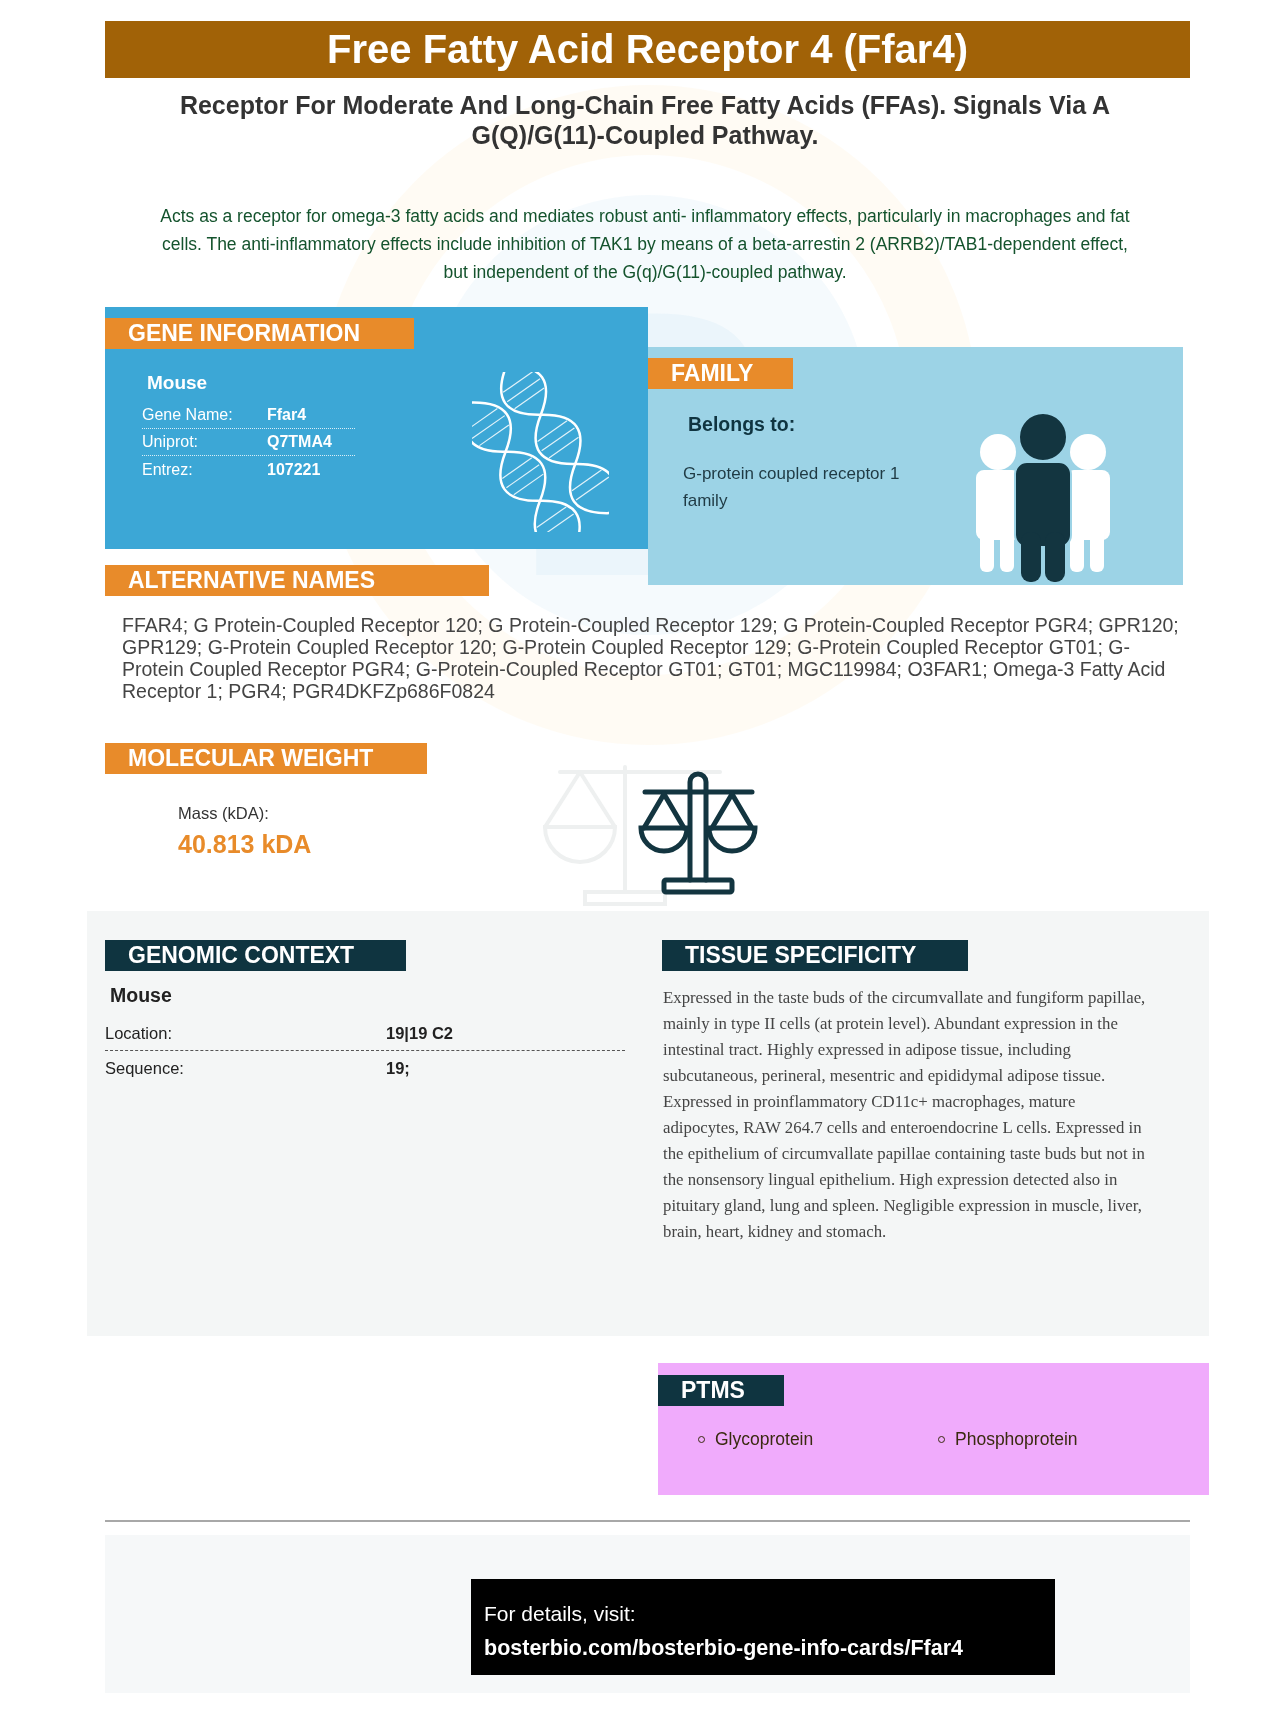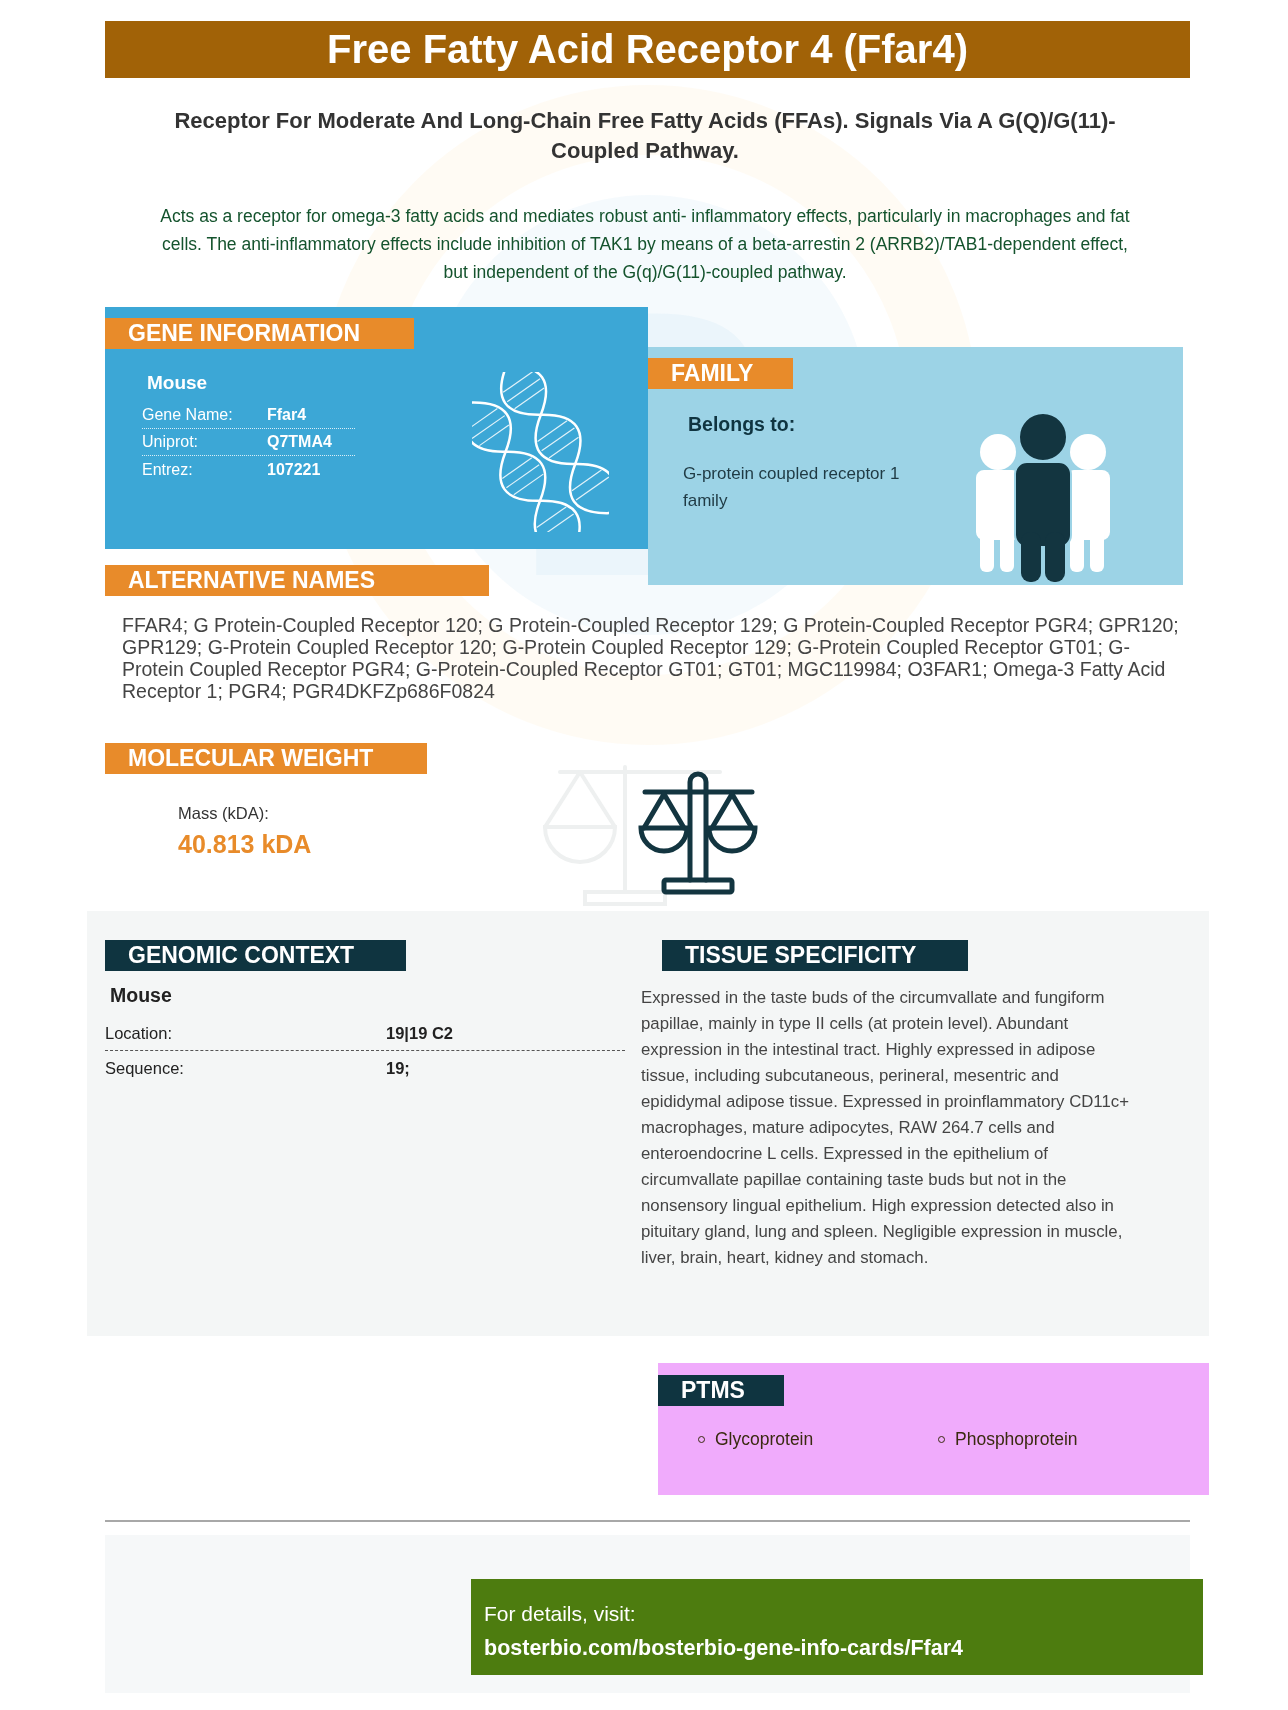--- a/index.html
+++ b/index.html
@@ -9,22 +9,22 @@
   .watermark { position: absolute; left: 318px; top: 85px; width: 660px; height: 660px; border-radius: 50%;
     border: 70px solid rgba(250, 200, 110, 0.08); pointer-events: none; }
   .watermark .inner { position: absolute; left: 40px; top: 40px; right: 40px; bottom: 40px; border-radius: 50%;
     background: rgba(61, 166, 214, 0.05); }
   .watermark .letter { position: absolute; left: 0; right: 0; top: 70px; text-align: center; font-size: 380px;
     font-weight: bold; color: rgba(61,166,214,0.05); font-family: "Liberation Sans", sans-serif; }
 
   .title-bar { position: absolute; left: 105px; top: 21px; width: 1085px; height: 57px; background: #a16207;
     color: #fff; font-weight: bold; font-size: 40px; text-align: center; line-height: 57px; }
 
-  .subtitle { position: absolute; left: 140px; width: 1010px; top: 106px; text-align: center; font-weight: bold;
-    font-size: 22px; line-height: 30px; color: #333; }
+  .subtitle { position: absolute; left: 140px; width: 1010px; top: 90px; text-align: center; font-weight: bold;
+    font-size: 25px; line-height: 30px; color: #333; }
 
   .summary { position: absolute; left: 150px; width: 990px; top: 202px; text-align: center; font-size: 17.5px;
     line-height: 28px; color: #14532d; }
 
   .gene-panel { position: absolute; left: 105px; top: 307px; width: 543px; height: 242px; background: #3ca7d6; }
   .family-panel { position: absolute; left: 648px; top: 307px; width: 535px; height: 238px; background: #9cd3e6; margin-top: 40px; }
 
   .hdr { position: absolute; color: #fff; font-weight: bold; font-size: 23px; padding-left: 23px; line-height: 31px; height: 31px; }
   .hdr.orange { background: #e88b2a; }
   .hdr.dark { background: #0f3440; }
@@ -55,32 +55,32 @@
   .gray-section { position: absolute; left: 87px; top: 911px; width: 1122px; height: 425px; background: #f4f6f6; }
   .genomic-hdr { left: 105px; top: 940px; width: 301px; }
   .genomic-species { position: absolute; left: 110px; top: 984px; font-weight: bold; font-size: 19.5px; color: #222; }
   .genomic-table { position: absolute; left: 105px; top: 1016px; width: 520px; }
   .genomic-row { display: flex; height: 35px; align-items: center; }
   .genomic-row.first { border-bottom: 1px dashed #555; }
   .genomic-row .k { width: 281px; font-size: 16.5px; color: #222; }
   .genomic-row .v { font-size: 16.5px; font-weight: bold; color: #222; }
 
   .tissue-hdr { left: 662px; top: 940px; width: 306px; }
-  .tissue-text { position: absolute; left: 641px; top: 985px; width: 490px; font-size: 16.8px; line-height: 26px; color: #444; }
+  .tissue-text { position: absolute; left: 663px; top: 985px; width: 490px; font-size: 16.8px; line-height: 26px; color: #444; font-family: Liberation Serif, serif; }
 
   .ptms-panel { position: absolute; left: 658px; top: 1363px; width: 551px; height: 132px; background: #f0abfc; }
   .ptms-hdr { left: 0; top: 12px; width: 126px; }
   .ptms-list { position: absolute; left: 40px; top: 66px; width: 480px; display: flex; }
   .ptms-item { width: 276px; font-size: 17.5px; color: #3a2a10; display: flex; align-items: center; }
   .ptms-bullet { display: inline-block; width: 7px; height: 7px; border: 1.5px solid #3a2a10; border-radius: 50%; margin-right: 10px; }
 
   .separator { position: absolute; left: 105px; top: 1520px; width: 1085px; height: 2px; background: #a8a8a8; }
 
   .footer { position: absolute; left: 105px; top: 1535px; width: 1085px; height: 158px; background: #f6f8f9; }
-  .footer-box { position: absolute; left: 366px; top: 44px; width: 732px; height: 96px; background: #4d7c0f; padding: 17px 0 0 13px; }
+  .footer-box { position: absolute; left: 366px; top: 44px; width: 584px; height: 96px; background: #000000; padding: 17px 0 0 13px; }
   .footer-label { color: #fff; font-size: 21px; line-height: 35px; }
   .footer-link { color: #fff; font-size: 21.5px; font-weight: bold; line-height: 35px; }
 </style>
 </head>
 <body>
 
 <div class="watermark">
   <div class="inner"></div>
   <div class="letter">B</div>
 </div>

